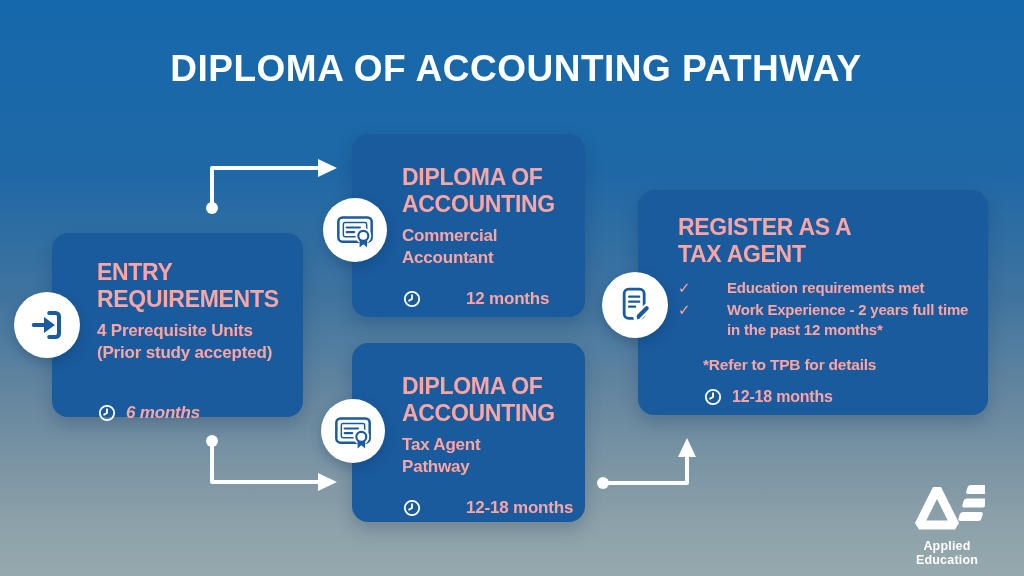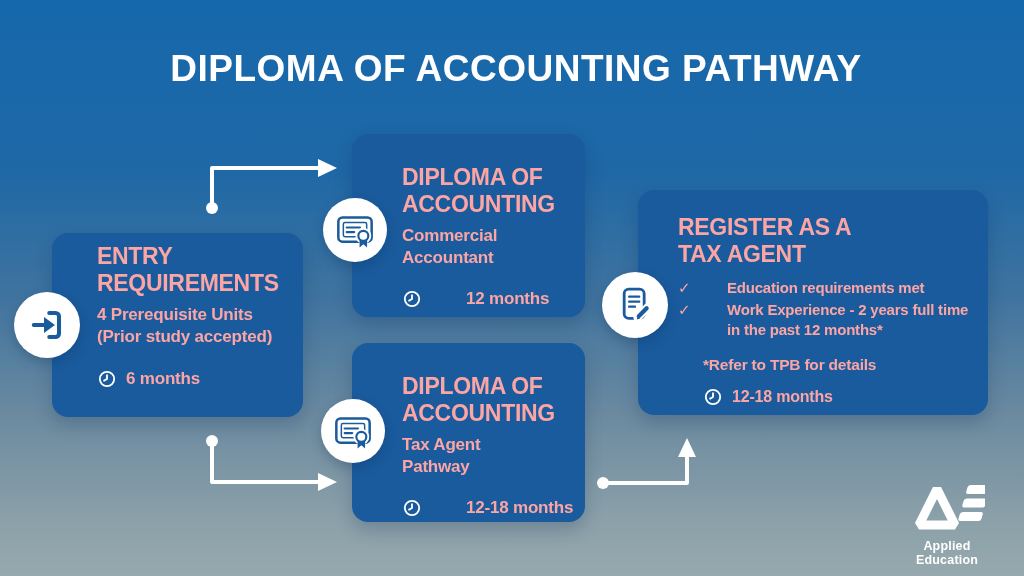--- a/index.html
+++ b/index.html
@@ -17,37 +17,37 @@
     margin:0;
   }
   .card{
     position:absolute;
     background:#1a5b9d;
     border-radius:16px;
     color:#fca5a5;
     box-shadow:0 8px 18px rgba(8,38,76,.22);
     box-sizing:border-box;
   }
-  #card-entry{left:52px;top:233px;width:251px;height:184px;padding:10px 12px 0 45px;}
+  #card-entry{left:52px;top:233px;width:251px;height:184px;padding:26px 12px 0 45px;}
   #card-dip1 {left:352px;top:134px;width:233px;height:183px;padding:30px 8px 0 50px;}
   #card-dip2 {left:352px;top:343px;width:233px;height:179px;padding:30px 8px 0 50px;}
   #card-reg  {left:638px;top:190px;width:350px;height:225px;padding:24px 6px 7px 40px;}
   .card-heading{
     margin:0;font-size:23px;line-height:1.18;letter-spacing:-.3px;
     font-weight:bold;white-space:pre-line;
   }
   .card-body{
     margin-top:7px;font-size:17px;line-height:1.3;font-weight:bold;
     letter-spacing:-.2px;white-space:pre-line;
   }
   .duration{
     display:flex;align-items:center;gap:9px;
     font-size:17px;font-weight:bold;letter-spacing:-.2px;
   }
-  #card-entry .duration{margin-top:21px;}
+  #card-entry .duration{margin-top:39px;font-style:italic;}
   #card-dip1 .duration,#card-dip2 .duration{margin-top:20px;gap:44px;}
   #card-reg .duration{margin-top:13px;margin-left:25px;font-size:16px;}
   .clock{width:20px;height:20px;flex:0 0 auto;}
   .checklist{margin-top:10px;display:flex;flex-direction:column;gap:2px;}
   .check-item{display:flex;gap:7px;align-items:flex-start;}
   .check-glyph{flex:0 0 18px;font-size:15px;font-weight:bold;line-height:1.32;}
   .check-text{font-size:15px;font-weight:bold;line-height:1.32;letter-spacing:-.2px;white-space:pre-line;margin-left:24px;}
   .note{margin-top:16px;margin-left:25px;font-size:15.5px;font-weight:bold;letter-spacing:-.2px;}
   .icon-circle{
     position:absolute;background:#ffffff;border-radius:50%;

